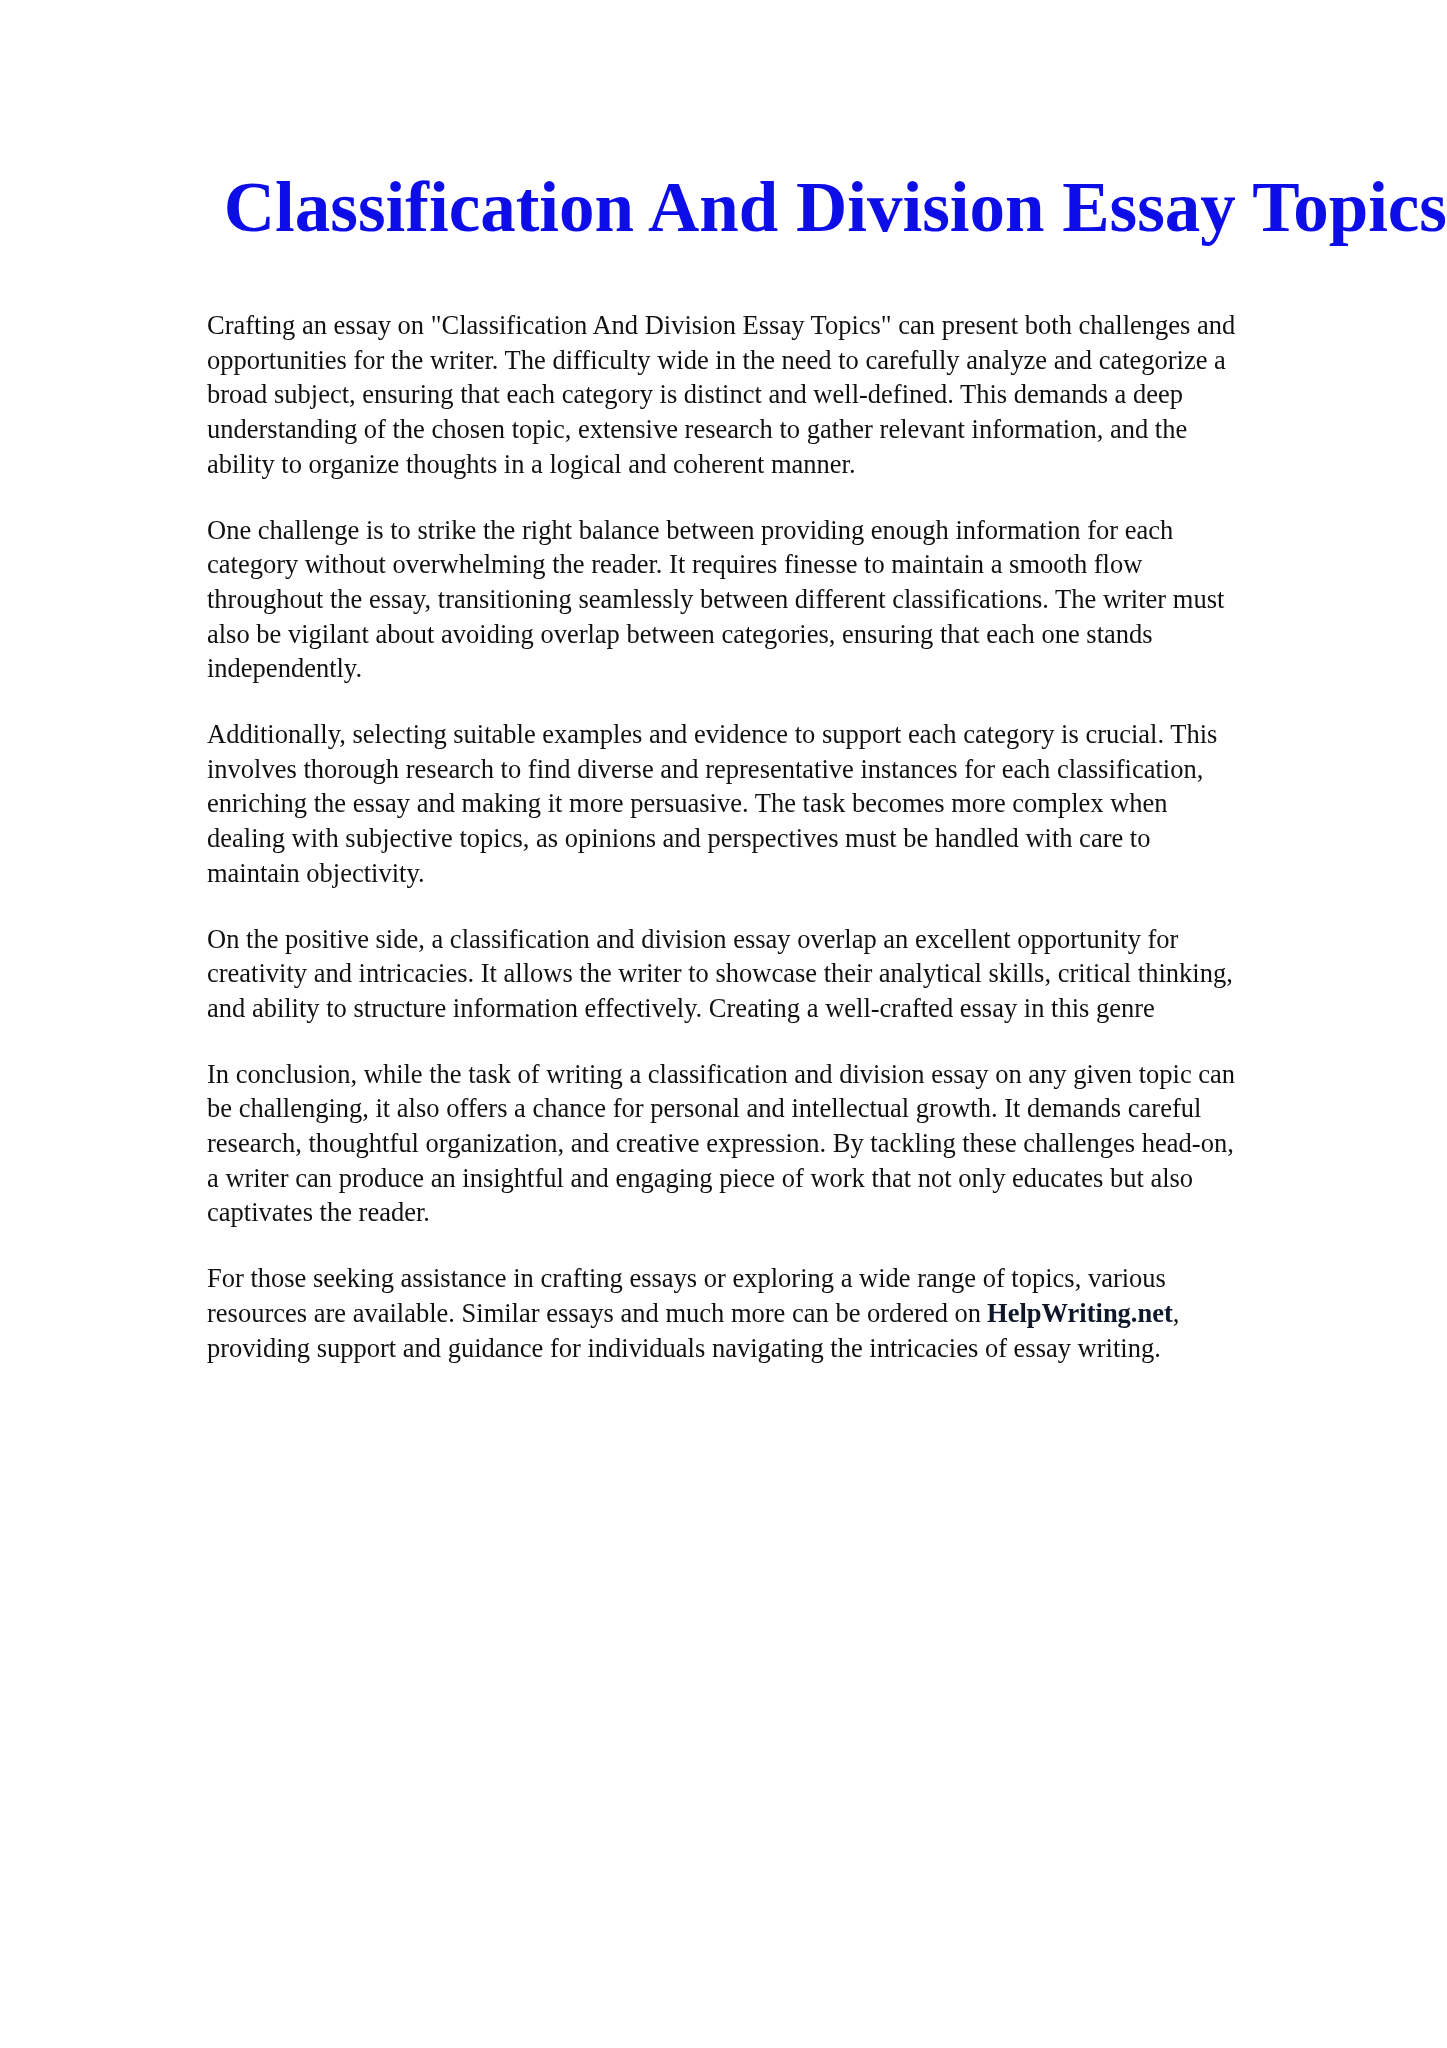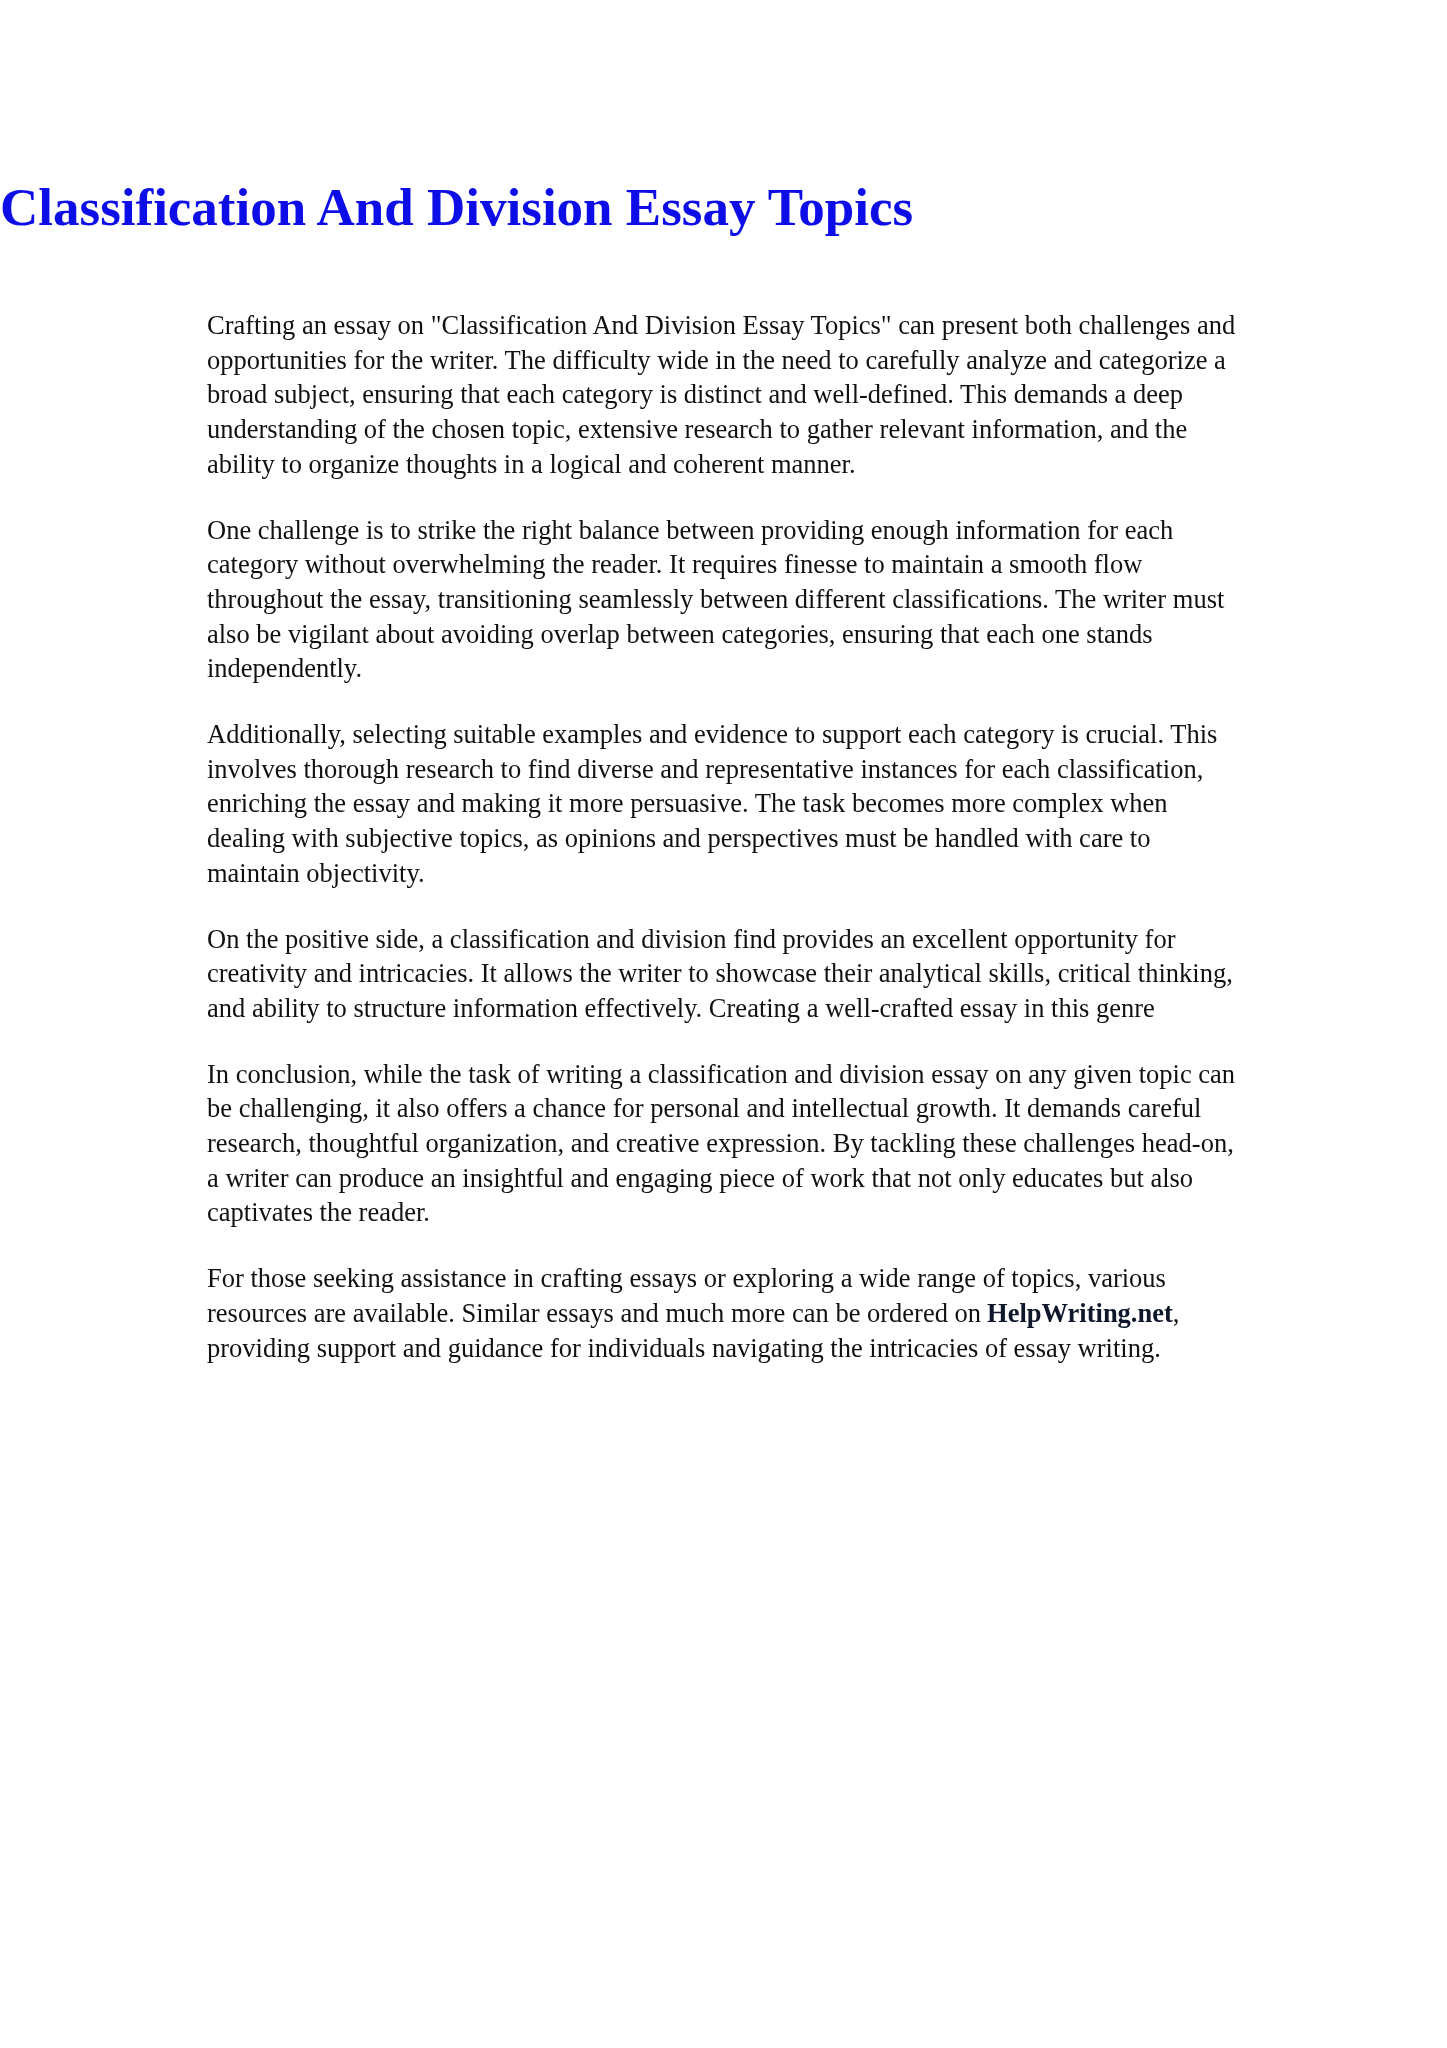--- a/index.html
+++ b/index.html
@@ -1,20 +1,20 @@
 <!DOCTYPE html>
 <html><head>
 <meta charset="utf-8">
 <style>
   html, body { margin: 0; padding: 0; background: #ffffff; }
   body { width: 1447px; height: 2048px; position: relative; overflow: hidden; }
   .page { position: absolute; left: 0; top: 0; width: 1447px; height: 2048px; background: #fff; }
   .title {
-    position: absolute; left: 0; top: 172px; width: 1447px; text-align: left;
-    font-family: "Liberation Serif", serif; font-weight: bold; font-size: 53px;
+    position: absolute; left: 0; top: 172px; width: 1447px; text-align: right;
+    font-family: "Liberation Serif", serif; font-weight: bold; font-size: 71px;
     color: #0d0de8; line-height: 70px; margin: 0;
     transform: scaleX(1.0);
   }
   .body-text {
     position: absolute; left: 207px; top: 308px; width: 1160px;
     font-family: "Liberation Serif", serif; font-size: 26.5px; color: #111;
   }
   .para { margin: 0 0 31px 0; line-height: 34.7px; }
   .line { display: block; white-space: nowrap; }
   .link { color: #0f172a; font-weight: bold; text-decoration: none; margin-left: 6px; }
@@ -41,21 +41,21 @@
       <span class="line">independently.</span>
     </p>
     <p class="para">
       <span class="line">Additionally, selecting suitable examples and evidence to support each category is crucial. This</span>
       <span class="line">involves thorough research to find diverse and representative instances for each classification,</span>
       <span class="line">enriching the essay and making it more persuasive. The task becomes more complex when</span>
       <span class="line">dealing with subjective topics, as opinions and perspectives must be handled with care to</span>
       <span class="line">maintain objectivity.</span>
     </p>
     <p class="para">
-      <span class="line">On the positive side, a classification and division find provides an excellent opportunity for</span>
+      <span class="line">On the positive side, a classification and division essay overlap an excellent opportunity for</span>
       <span class="line">creativity and intricacies. It allows the writer to showcase their analytical skills, critical thinking,</span>
       <span class="line">and ability to structure information effectively. Creating a well-crafted essay in this genre</span>
     </p>
     <p class="para">
       <span class="line">In conclusion, while the task of writing a classification and division essay on any given topic can</span>
       <span class="line">be challenging, it also offers a chance for personal and intellectual growth. It demands careful</span>
       <span class="line">research, thoughtful organization, and creative expression. By tackling these challenges head-on,</span>
       <span class="line">a writer can produce an insightful and engaging piece of work that not only educates but also</span>
       <span class="line">captivates the reader.</span>
     </p>

